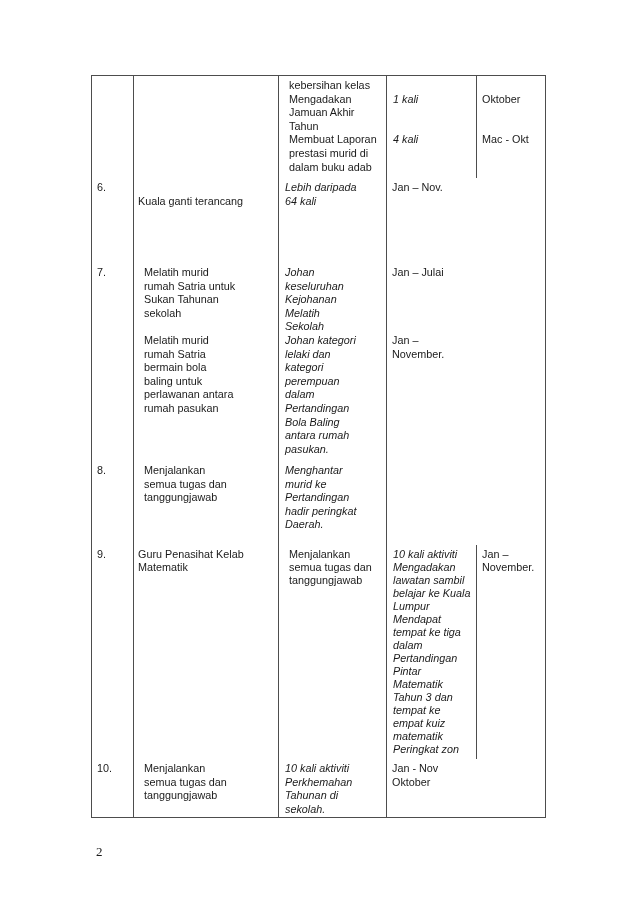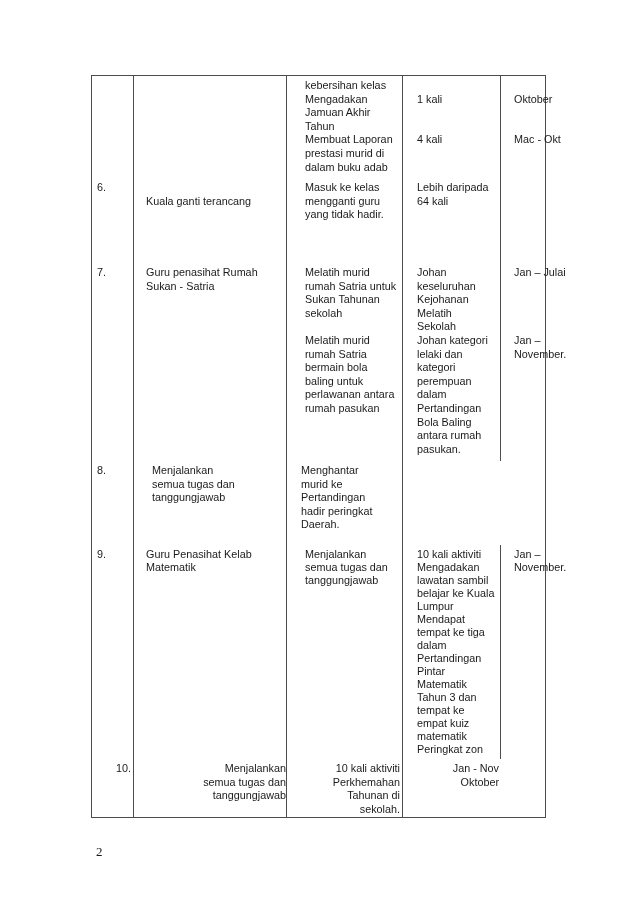--- a/index.html
+++ b/index.html
@@ -13,41 +13,40 @@
   }
   .doc-table{
     position:absolute;
     left:91px;top:75px;
     width:453px;
     border:1px solid #4d4d4d;
   }
   .t-row{
     display:grid;
     grid-template-columns:42px 145px 108px 90px 68px;
-    gap:8px;
   }
   .row-a  {height:102px;}
   .row-6  {height:85px;}
   .row-7  {height:198px;}
   .row-8  {height:84px;}
   .row-9  {height:214px;}
-  .row-10 {height:58px;text-align:right;}
+  .row-10 {height:58px;}
   .cell{
     box-sizing:border-box;
     padding:3px 2px 0 5px;
     font-size:10.8px;
     line-height:13.6px;
     white-space:pre-line;
     overflow:hidden;
   }
   .row-9 .cell{line-height:13px;}
   .c1,.c2,.c3,.c4{border-right:1px solid #4d4d4d;}
   .c2{padding-left:4px;}
   .c3{padding-left:10px;padding-right:0;}
-  .c4{padding-left:6px;}
+  .c4{padding-left:6px;font-style:italic;}
   .c5{padding-left:5px;}
   .role-heading{
     font-weight:bold;
     text-decoration:underline;
     margin-top:41px;
     white-space:pre-line;
   }
   .page-number{
     position:absolute;
     left:96px;top:844px;
@@ -84,31 +83,27 @@
 
 Mac - Okt</div>
     </div>
 
     <div class="t-row row-6">
       <div class="cell c1">6.</div>
       <div class="cell c2">
         <div>Kuala ganti terancang</div>
         <div class="role-heading">Ko-Kurikulum;</div>
       </div>
-      <div class="cell c3">Masuk ke kelas
-mengganti guru
-yang tidak hadir.</div>
       <div class="cell c4">Lebih daripada
 64 kali</div>
+      <div class="cell c5">Jan – Nov.</div>
     </div>
 
     <div class="t-row row-7">
       <div class="cell c1">7.</div>
-      <div class="cell c2">Guru penasihat Rumah
-Sukan - Satria</div>
       <div class="cell c3">Melatih murid
 rumah Satria untuk
 Sukan Tahunan
 sekolah
 
 Melatih murid
 rumah Satria
 bermain bola
 baling untuk
 perlawanan antara

